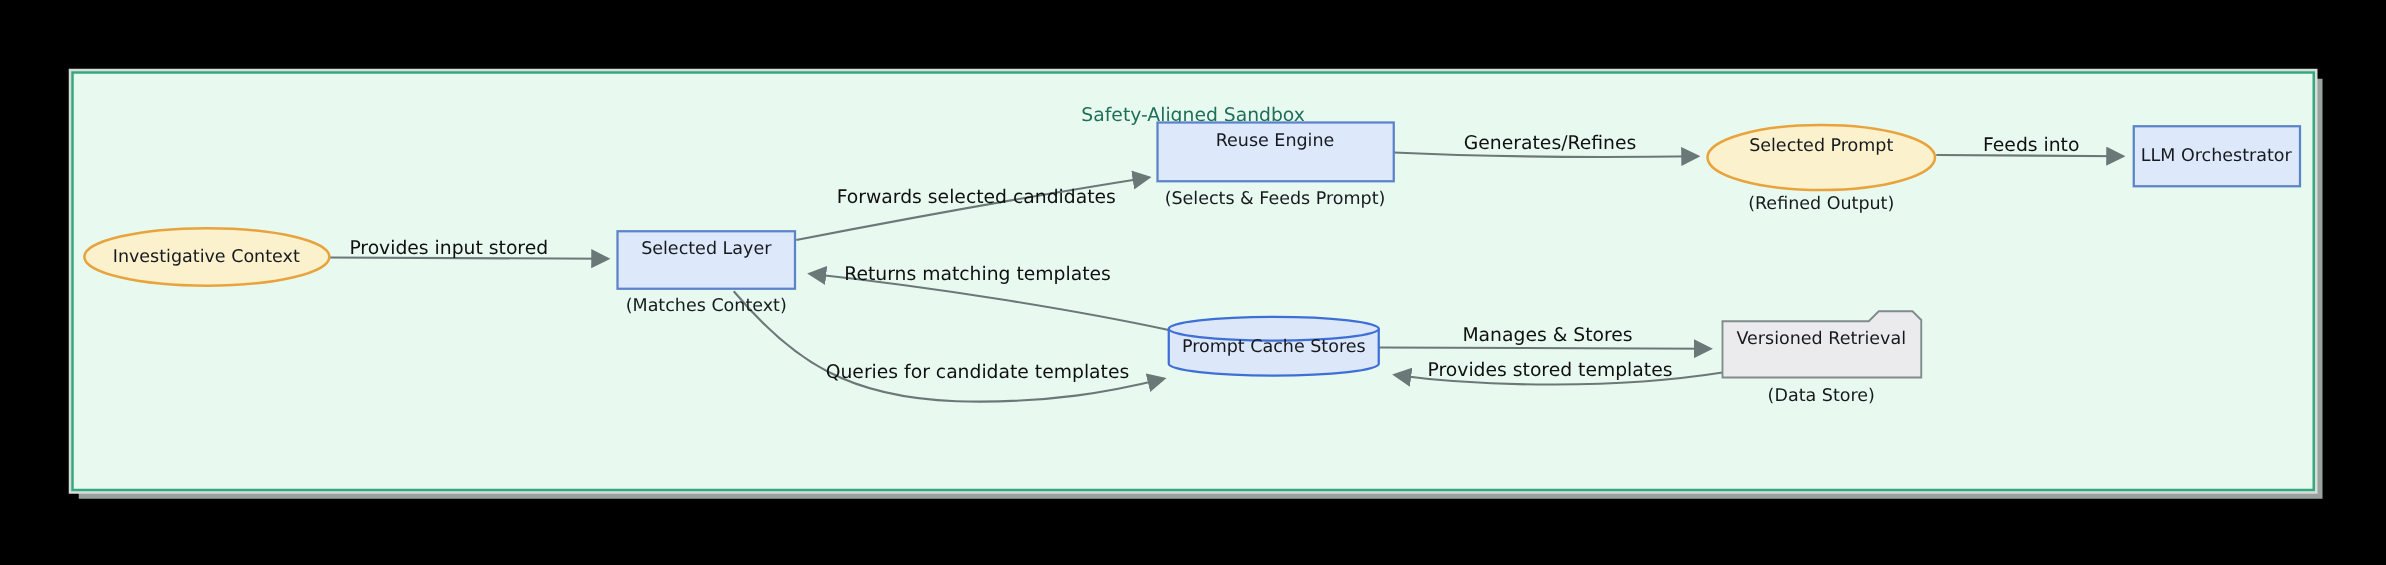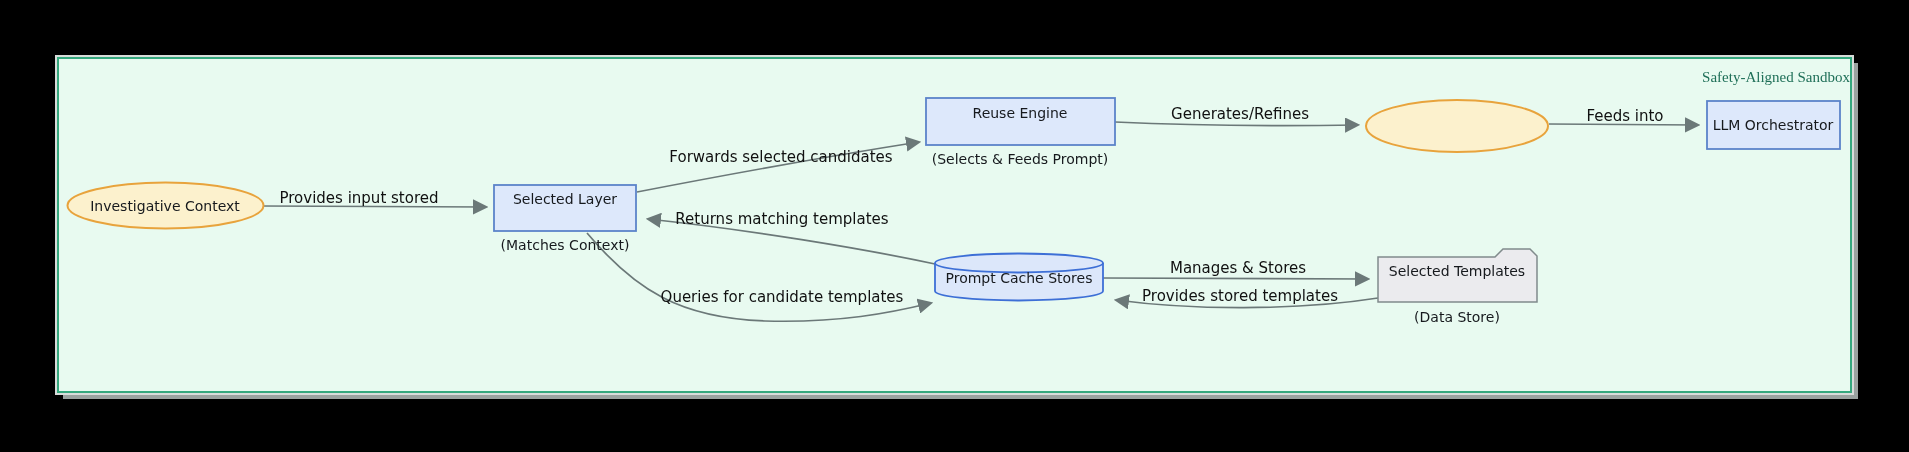--- a/index.html
+++ b/index.html
@@ -6,22 +6,22 @@
   .stage{
     position:relative;width:1909px;height:452px;background:#000;overflow:hidden;
     font-family:"DejaVu Sans",sans-serif;
   }
   .cluster{
     position:absolute;left:57px;top:57px;width:1791px;height:332px;
     background:#e8faf0;border:2px solid #35a87e;
     box-shadow:0 0 0 2px #d8dcda, 6px 6px 0 0 #9aa2a0;
   }
   .cluster-title{
-    position:absolute;left:0;top:10px;width:100%;text-align:right;
-    font-size:15px;color:#1f6f58;font-family:Liberation Serif, serif;
+    position:absolute;left:0;top:24px;width:100%;text-align:center;
+    font-size:15px;color:#1f6f58;
   }
   svg.overlay{position:absolute;left:0;top:0;}
   .edge{fill:none;stroke:#6b7878;stroke-width:1.7px;}
   .node-ellipse{fill:#fcf1cd;stroke:#e8a33c;stroke-width:2px;}
   .node-box{fill:#dde8fb;stroke:#5b83c9;stroke-width:1.8px;}
   .node-cyl{fill:#dce7fa;stroke:#3d6fd6;stroke-width:1.8px;}
   .node-folder{fill:#ebebee;stroke:#808b8c;stroke-width:1.5px;}
   .nlabel{
     position:absolute;transform:translate(-50%,-50%);
     font-size:14px;line-height:17px;color:#16191d;text-align:center;white-space:nowrap;
@@ -78,27 +78,31 @@
   <div class="nlabel" style="left:565px;top:208px">
     <span>Selected Layer</span>
     <span>(Matches Context)</span>
   </div>
 
   <div class="nlabel" style="left:1020px;top:122px">
     <span>Reuse Engine</span>
     <span>(Selects &amp; Feeds Prompt)</span>
   </div>
 
+  <div class="nlabel" style="left:1457px;top:126px">
+    <span>Selected Prompt</span>
+    <span>(Refined Output)</span>
+  </div>
 
   <div class="nlabel" style="left:1773px;top:125px">LLM Orchestrator</div>
 
   <div class="nlabel" style="left:1019px;top:278px">Prompt Cache Stores</div>
 
   <div class="nlabel" style="left:1457px;top:280px">
-    <span>Selected Templates</span>
+    <span>Versioned Retrieval</span>
     <span>(Data Store)</span>
   </div>
 
   <div class="elabel" style="left:359px;top:198px">Provides input stored</div>
   <div class="elabel" style="left:781px;top:157px">Forwards selected candidates</div>
   <div class="elabel" style="left:1240px;top:114px">Generates/Refines</div>
   <div class="elabel" style="left:1625px;top:116px">Feeds into</div>
   <div class="elabel" style="left:782px;top:297px">Queries for candidate templates</div>
   <div class="elabel" style="left:782px;top:219px">Returns matching templates</div>
   <div class="elabel" style="left:1238px;top:268px">Manages &amp; Stores</div>

